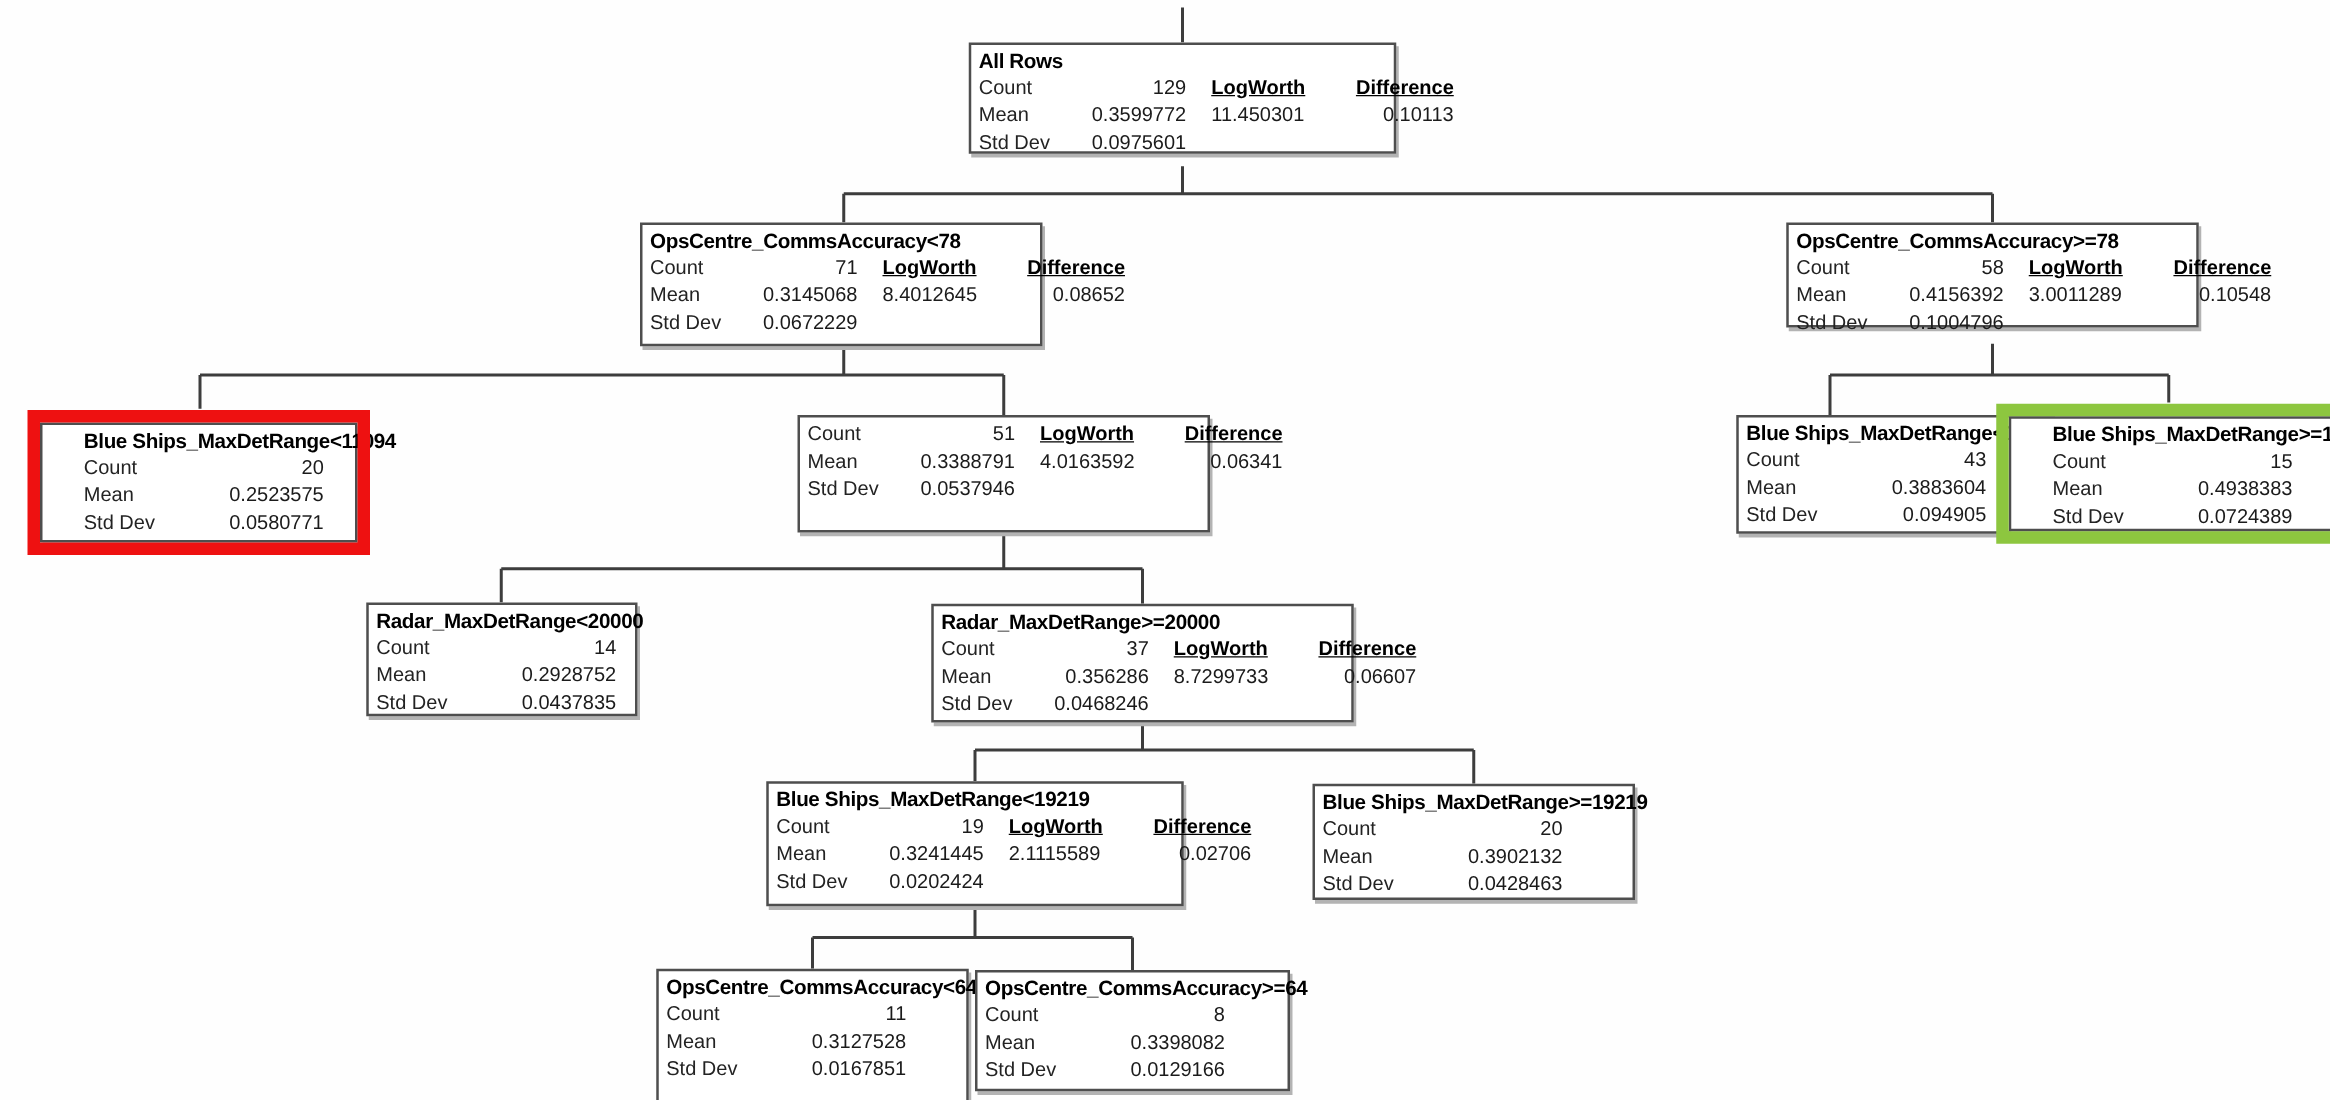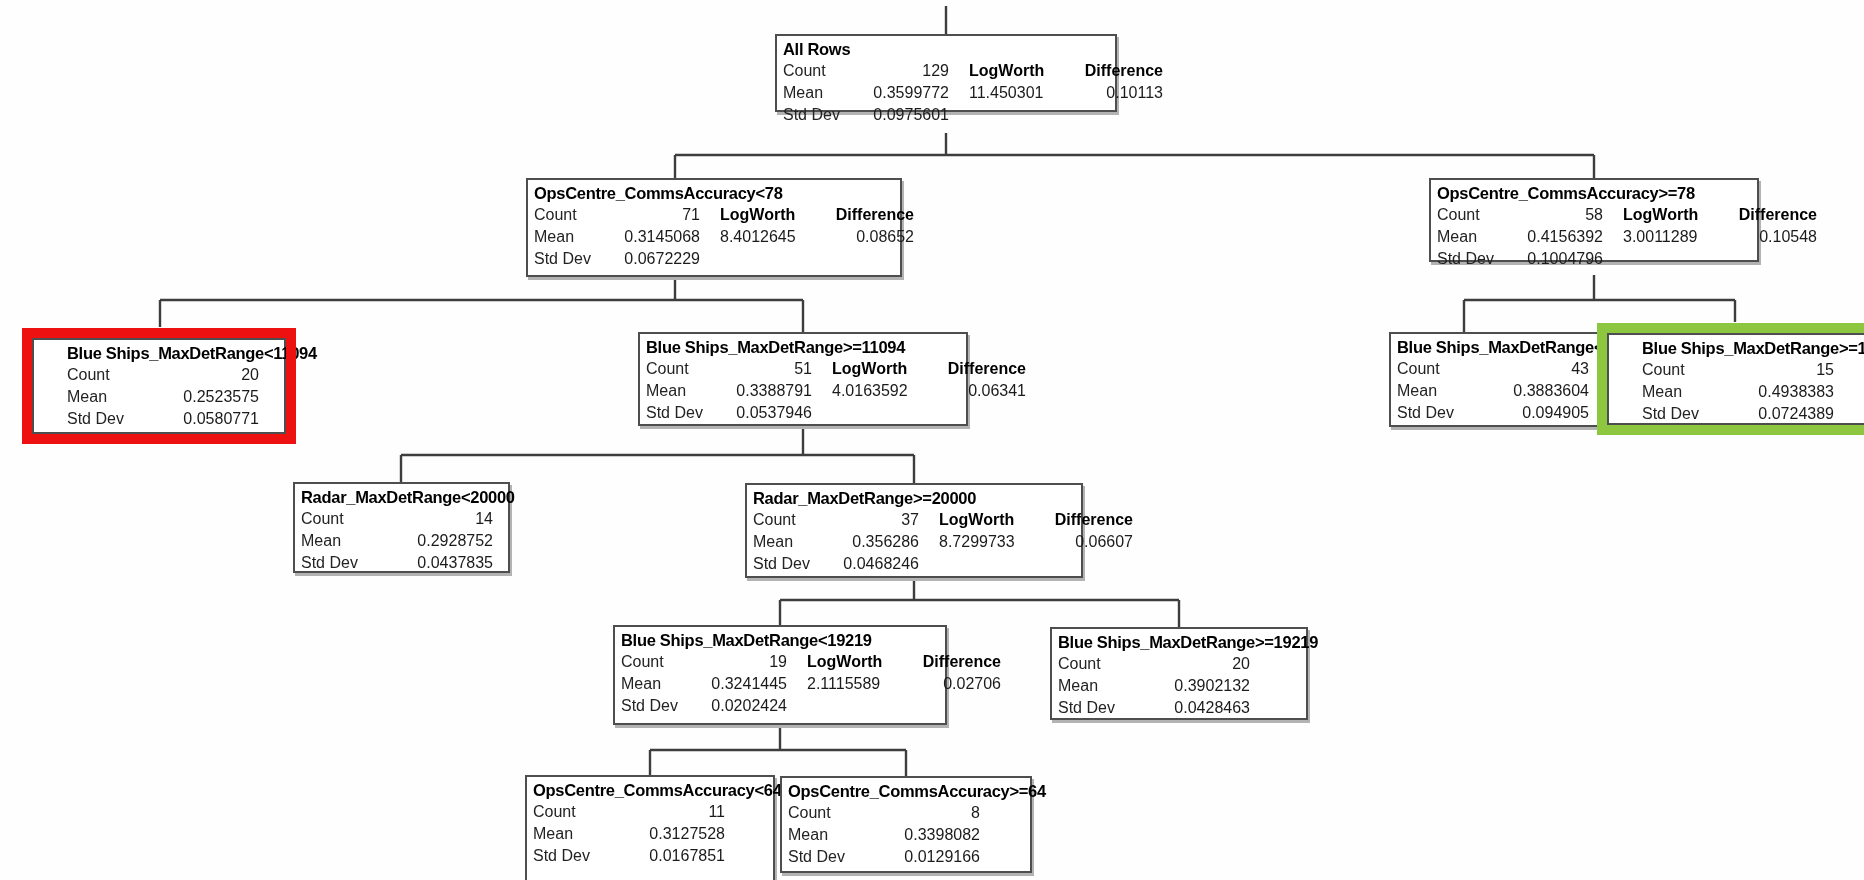--- a/index.html
+++ b/index.html
@@ -31,21 +31,21 @@
     letter-spacing:-0.3px;
     color:#000;
   }
   .rows{display:grid;column-gap:20px;}
   .cols2{grid-template-columns:62px 110px;}
   .cols4{grid-template-columns:58px 88px 86px 88px;}
   .lbl{text-align:left;color:#232323;}
   .val{text-align:right;}
   .lw{text-align:left;}
   .diff{text-align:right;}
-  .hdr{font-weight:700;color:#000;}
+  .hdr{font-weight:700;color:#000;text-decoration:underline;}
   .node.hl{
     outline-style:solid;
     outline-width:10px;
     outline-offset:0px;
     padding-left:33px;
   }
 </style>
 </head>
 <body>
 
@@ -54,37 +54,37 @@
   <svg id="connectors" viewBox="0 0 1864 880">
     <path d="M946 6 V34"></path>
     <path d="M946 133 V155 M675 155 H1594 M675 155 V178 M1594 155 V178"></path>
     <path d="M675 277 V300 M160 300 H803 M160 300 V327 M803 300 V332"></path>
     <path d="M1594 275 V300 M1464 300 H1735 M1464 300 V332 M1735 300 V322"></path>
     <path d="M803 426 V455 M401 455 H914 M401 455 V482 M914 455 V483"></path>
     <path d="M914 578 V600 M780 600 H1179 M780 600 V625 M1179 600 V627"></path>
     <path d="M780 725 V750 M650 750 H906 M650 750 V775 M906 750 V776"></path>
   </svg>
 
-  <div class="node" style="left:775px;top:34px;width:342px;height:78px">
+  <div class="node" style="left:775px;top:34px;width:342px;height:89px">
     <div class="title">All Rows</div>
     <div class="rows cols4">
       <span class="lbl">Count</span>
       <span class="val">129</span>
       <span class="hdr lw">LogWorth</span>
       <span class="hdr diff">Difference</span>
       <span class="lbl">Mean</span>
       <span class="val">0.3599772</span>
       <span class="lw">11.450301</span>
       <span class="diff">0.10113</span>
       <span class="lbl">Std Dev</span>
       <span class="val">0.0975601</span>
     </div>
   </div>
 
-  <div class="node" style="left:526px;top:178px;width:376px;height:99px">
+  <div class="node" style="left:512px;top:178px;width:322px;height:99px">
     <div class="title">OpsCentre_CommsAccuracy&lt;78</div>
     <div class="rows cols4">
       <span class="lbl">Count</span>
       <span class="val">71</span>
       <span class="hdr lw">LogWorth</span>
       <span class="hdr diff">Difference</span>
       <span class="lbl">Mean</span>
       <span class="val">0.3145068</span>
       <span class="lw">8.4012645</span>
       <span class="diff">0.08652</span>
@@ -115,21 +115,20 @@
       <span class="lbl">Count</span>
       <span class="val">20</span>
       <span class="lbl">Mean</span>
       <span class="val">0.2523575</span>
       <span class="lbl">Std Dev</span>
       <span class="val">0.0580771</span>
     </div>
   </div>
 
   <div class="node" style="left:638px;top:332px;width:330px;height:94px">
-    <div class="title">Blue Ships_MaxDetRange&gt;=11094</div>
     <div class="rows cols4">
       <span class="lbl">Count</span>
       <span class="val">51</span>
       <span class="hdr lw">LogWorth</span>
       <span class="hdr diff">Difference</span>
       <span class="lbl">Mean</span>
       <span class="val">0.3388791</span>
       <span class="lw">4.0163592</span>
       <span class="diff">0.06341</span>
       <span class="lbl">Std Dev</span>

